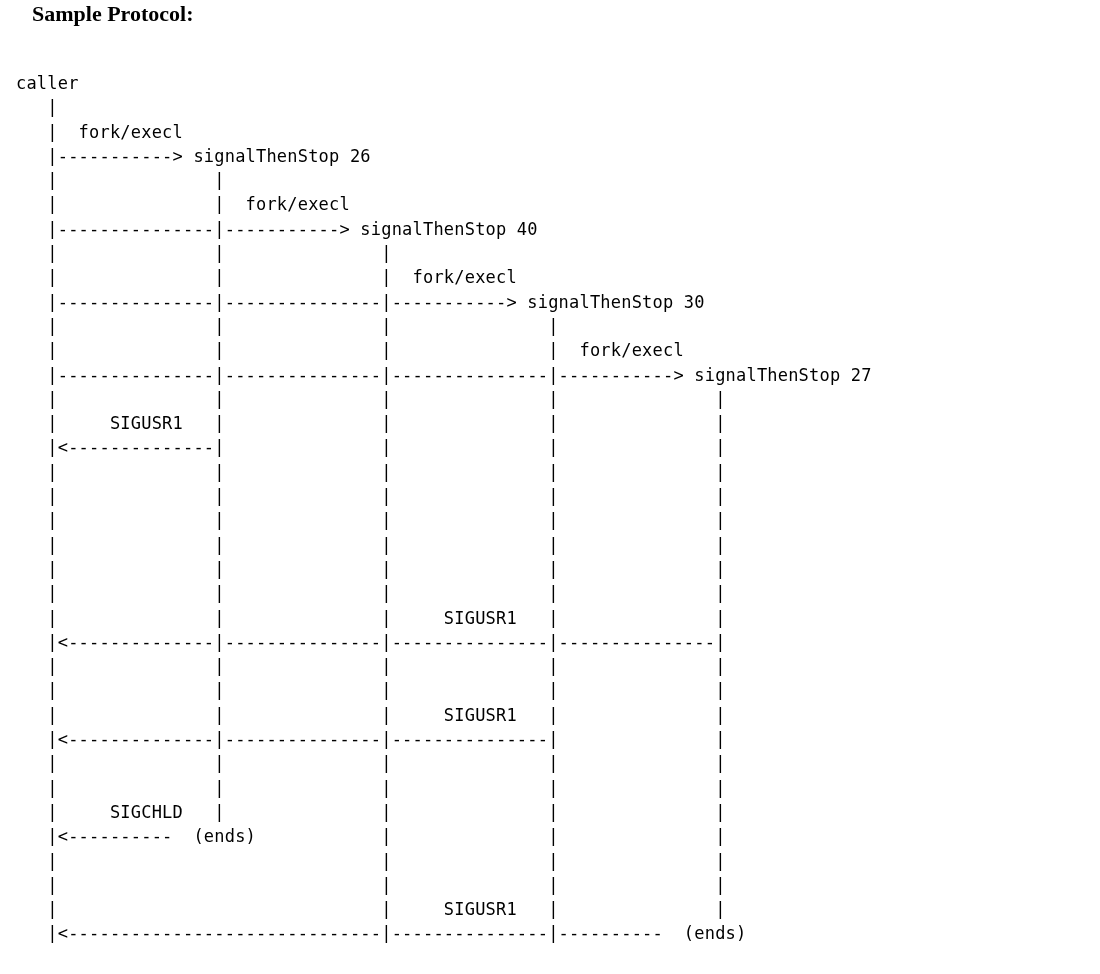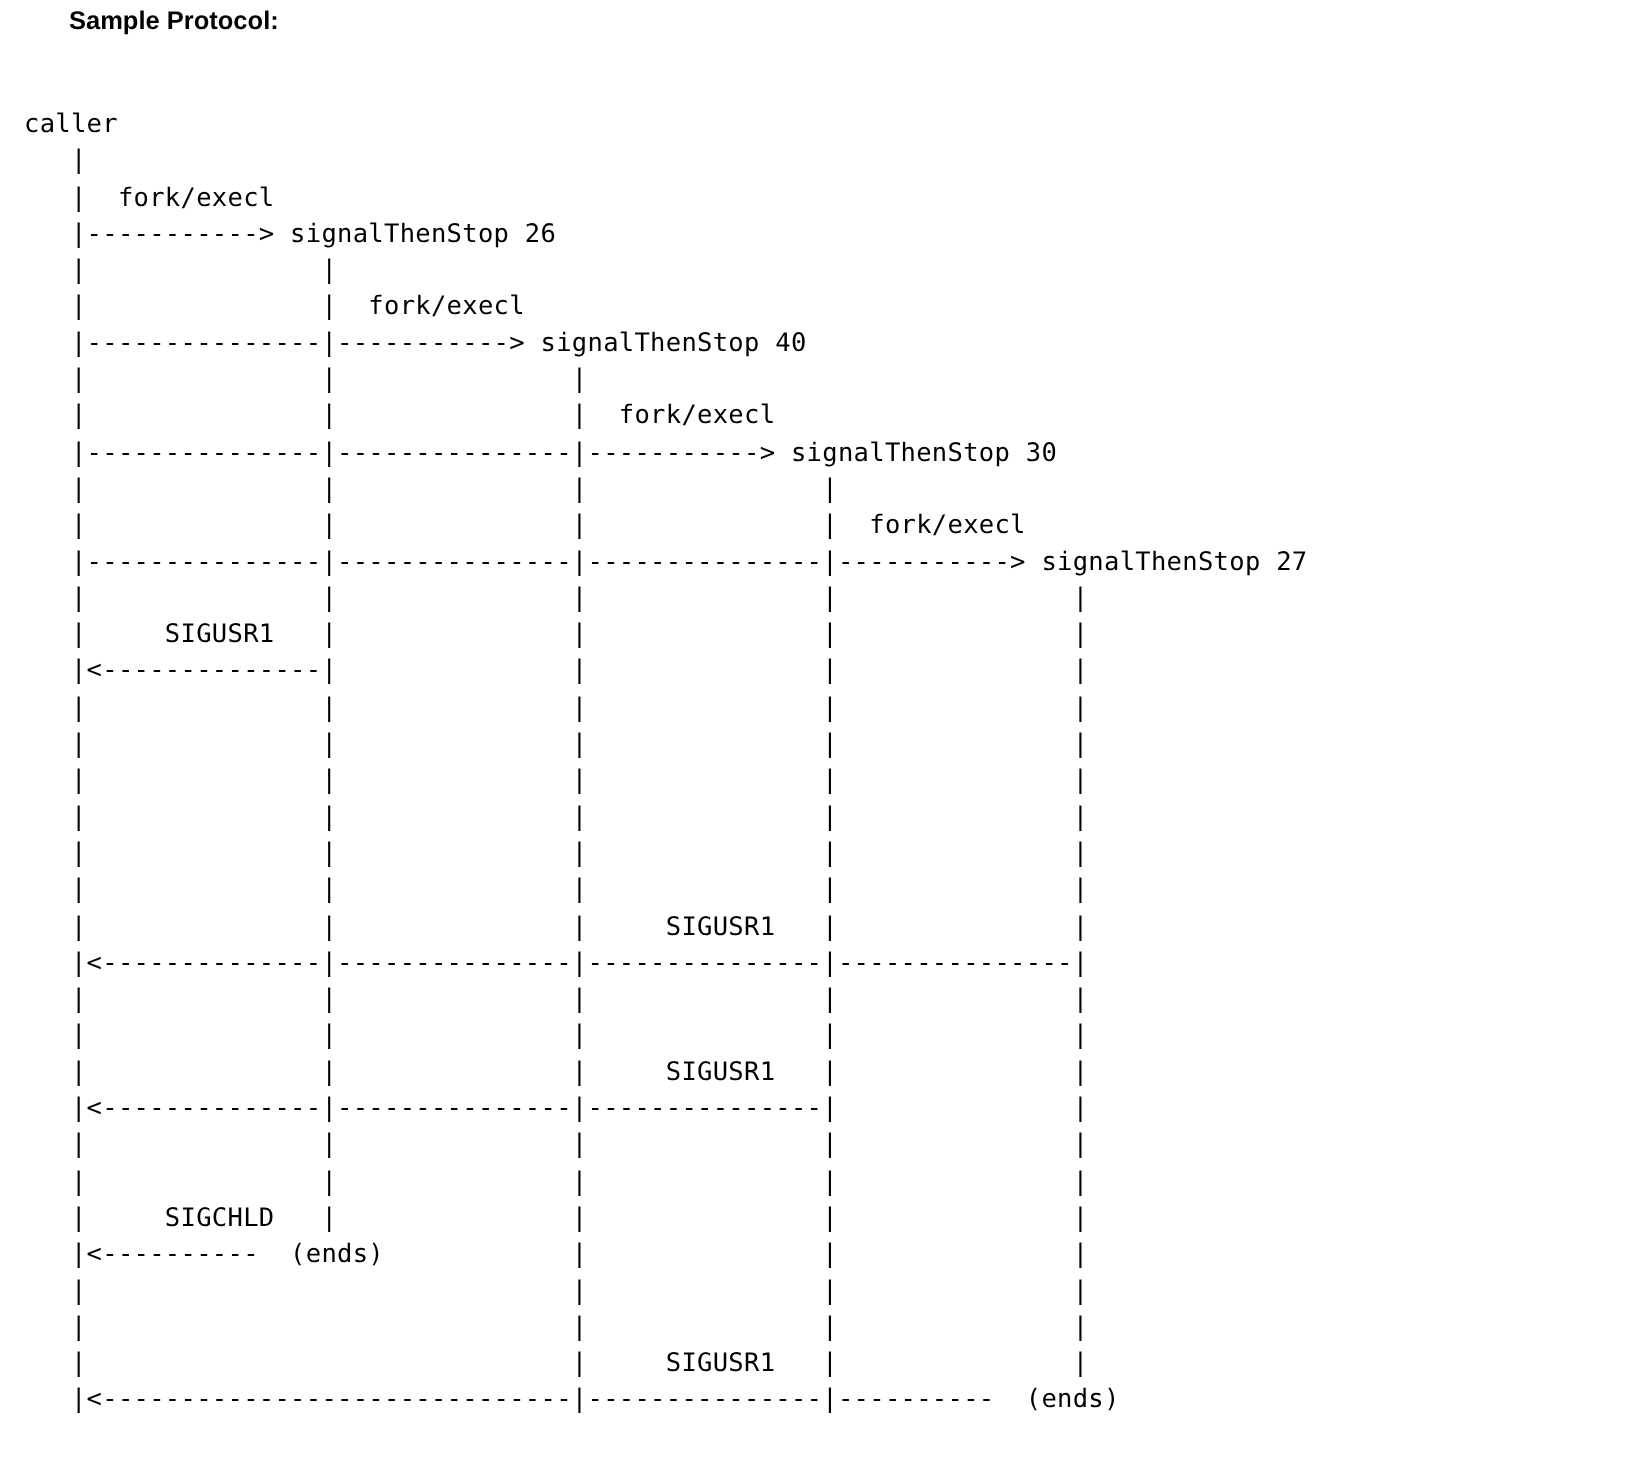--- a/index.html
+++ b/index.html
@@ -17,25 +17,25 @@
   }
   .page {
     position: absolute;
     left: 0;
     top: 0;
     width: 1100px;
     height: 974px;
   }
   .heading {
     position: absolute;
-    left: 46px;
+    left: 32px;
     top: 2px;
-    font-family: Liberation Sans, sans-serif;
+    font-family: Liberation Serif, serif;
     font-weight: bold;
-    font-size: 17px;
+    font-size: 22px;
     line-height: 24px;
     white-space: pre;
     letter-spacing: 0px;
   }
   .ascii {
     position: absolute;
     left: 16px;
     top: 54px;
     font-family: "DejaVu Sans Mono", "Liberation Mono", monospace;
     font-size: 17px;

